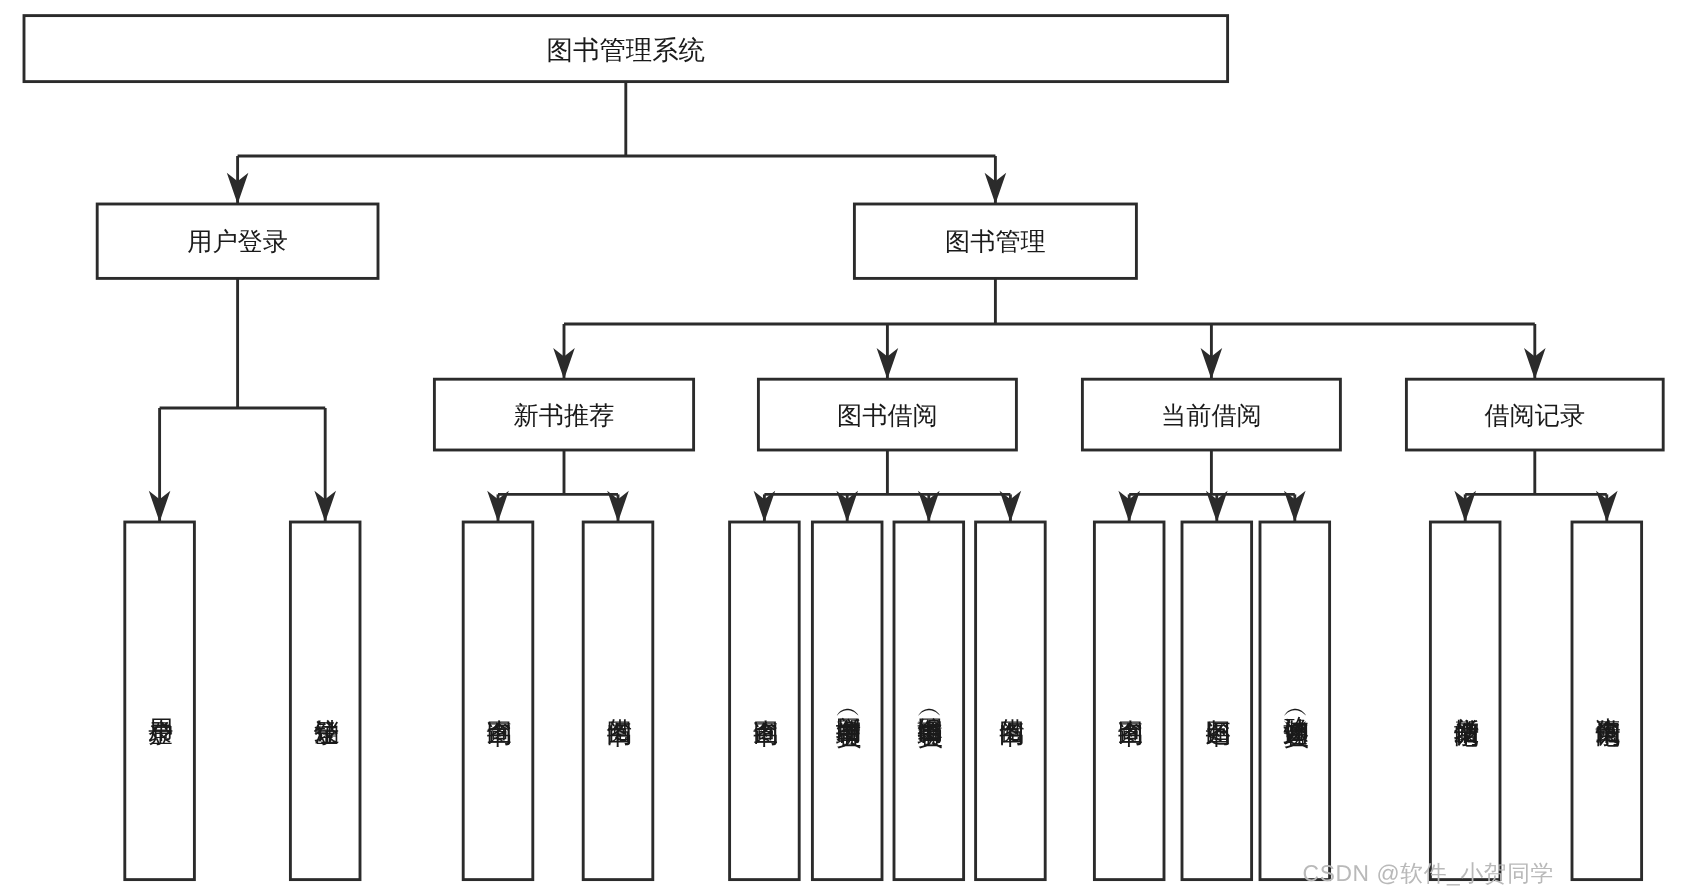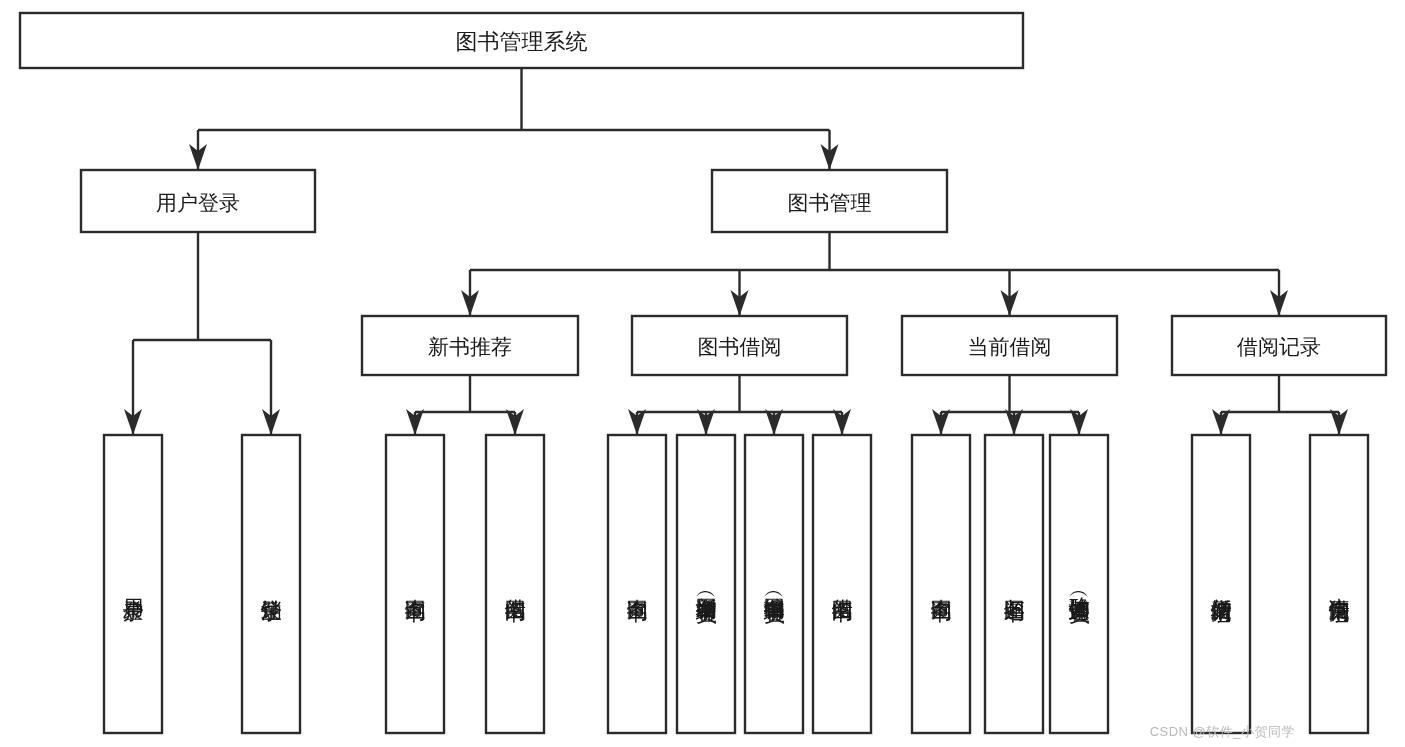--- a/index.html
+++ b/index.html
@@ -70,21 +70,21 @@
     display: flex;
     align-items: center;
     justify-content: center;
     pointer-events: none;
   }
   .watermark {
     position: absolute;
     right: 10px;
     bottom: 6px;
     font-family: "Liberation Sans", "DejaVu Sans", sans-serif;
-    font-size: 13px;
+    font-size: 19px;
     color: #b9b9b9;
     letter-spacing: 0.5px;
     white-space: nowrap;
   }
 </style>
 </head>
 <body>
 
 <div id="diagram-root">
 

